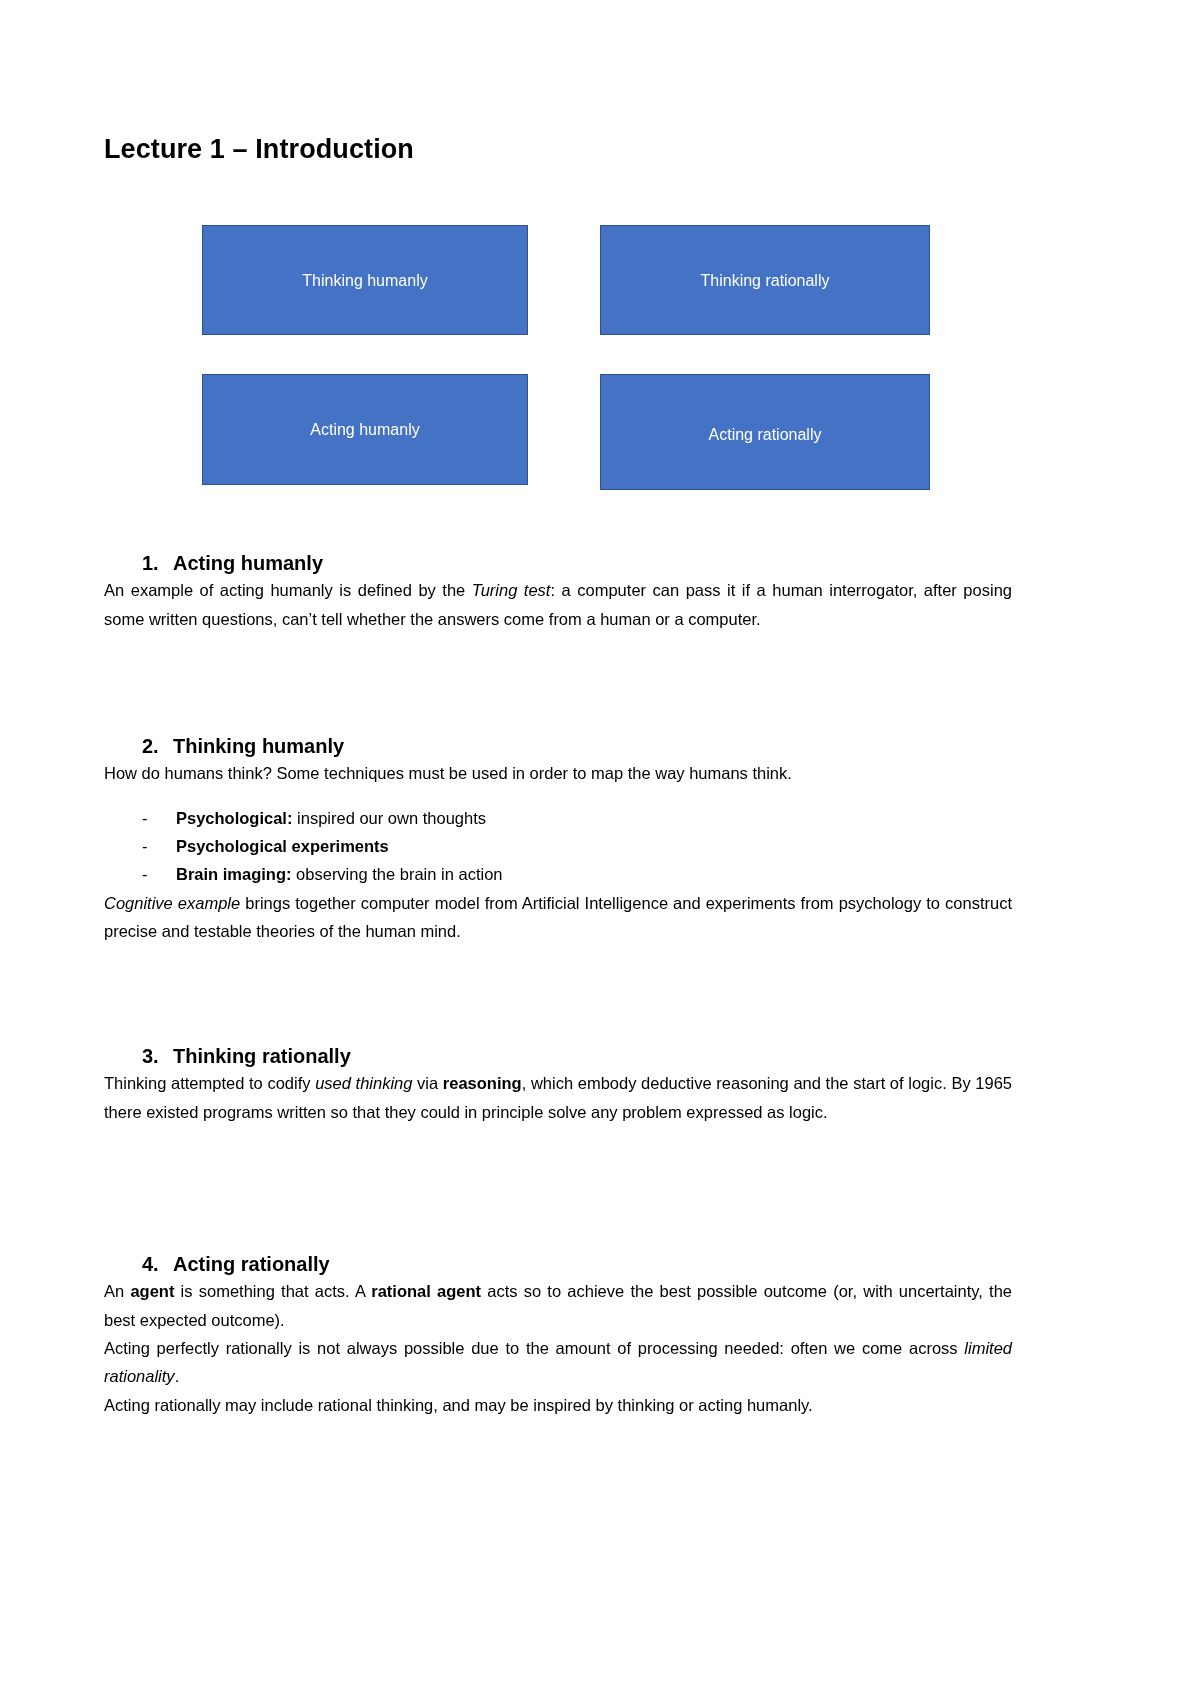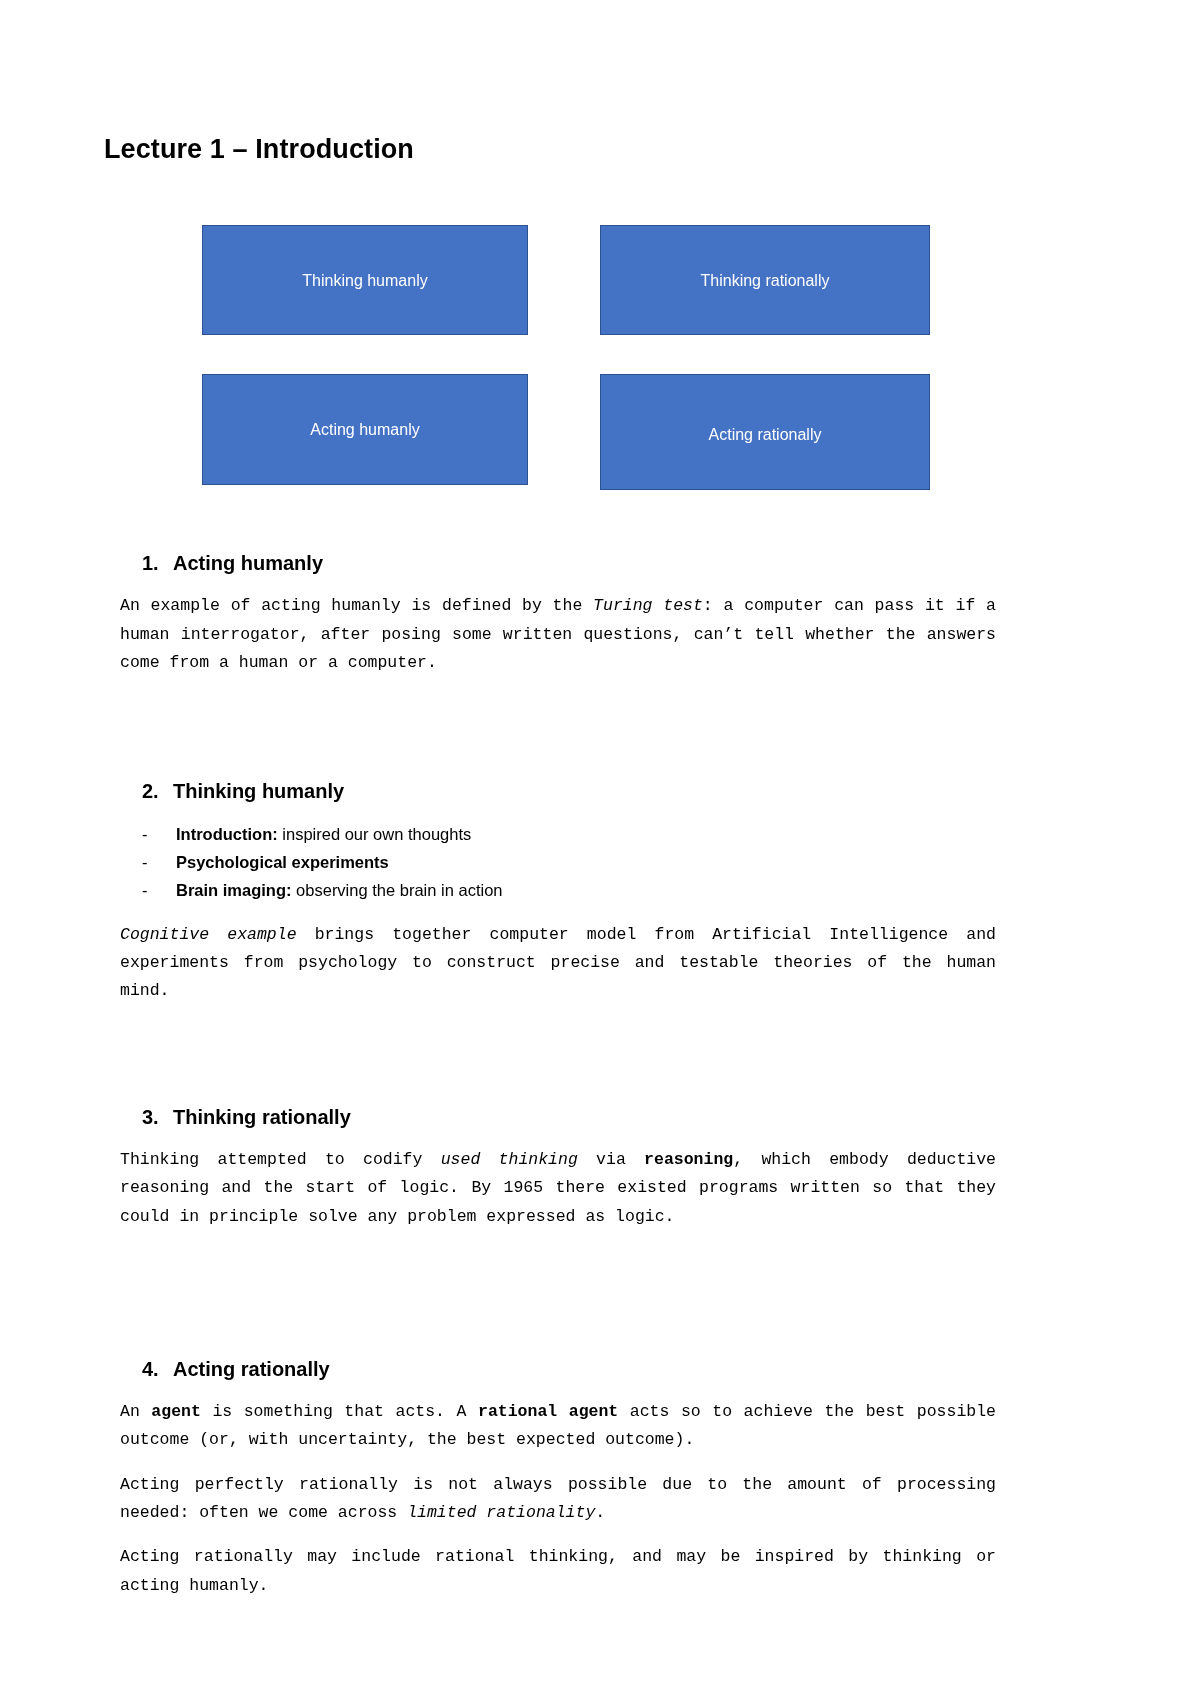--- a/index.html
+++ b/index.html
@@ -77,23 +77,22 @@
   }
   .sec1 { margin-top: 59px; }
   .sec2 { margin-top: 100px; }
   .sec3 { margin-top: 98px; }
   .sec4 { margin-top: 125px; }
 
   
   p.body {
     font-size: 16.5px;
     line-height: 1.72;
-    margin: 16px;
+    margin: 0;
     text-align: justify;
-    font-family: Liberation Mono, monospace;
   }
   .p-after-heading { margin-top: 21px; }
   .p-gap { margin-top: 22px; }
   .p-tight { margin-top: 0; }
 
   
   ul.dash-list {
     list-style: none;
     margin: 16px 0 0 0;
     padding: 0 0 0 38px;
@@ -136,25 +135,26 @@
     <h2 class="section-heading sec1">
       <span class="num">1.</span>
       <span>Acting humanly</span>
     </h2>
     <p class="body p-after-heading"><span>An example of acting humanly is defined by the </span><span class="i">Turing test</span><span>: a computer can pass it if a human interrogator, after posing some written questions, can’t tell whether the answers come from a human or a computer.</span></p>
 
     <h2 class="section-heading sec2">
       <span class="num">2.</span>
       <span>Thinking humanly</span>
     </h2>
+    <p class="body p-after-heading">How do humans think? Some techniques must be used in order to map the way humans think.</p>
 
     <ul class="dash-list">
       <li>
         <span class="dash">-</span>
-        <span><span class="b">Introduction:</span><span> inspired our own thoughts</span></span>
+        <span><span class="b">Psychological:</span><span> inspired our own thoughts</span></span>
       </li>
       <li>
         <span class="dash">-</span>
         <span><span class="b">Psychological experiments</span><span></span></span>
       </li>
       <li>
         <span class="dash">-</span>
         <span><span class="b">Brain imaging:</span><span> observing the brain in action</span></span>
       </li>
     </ul>

